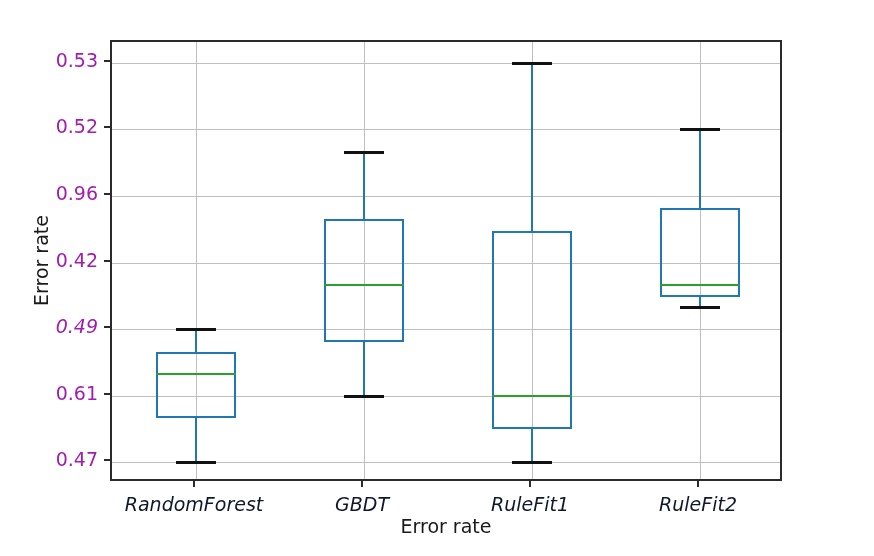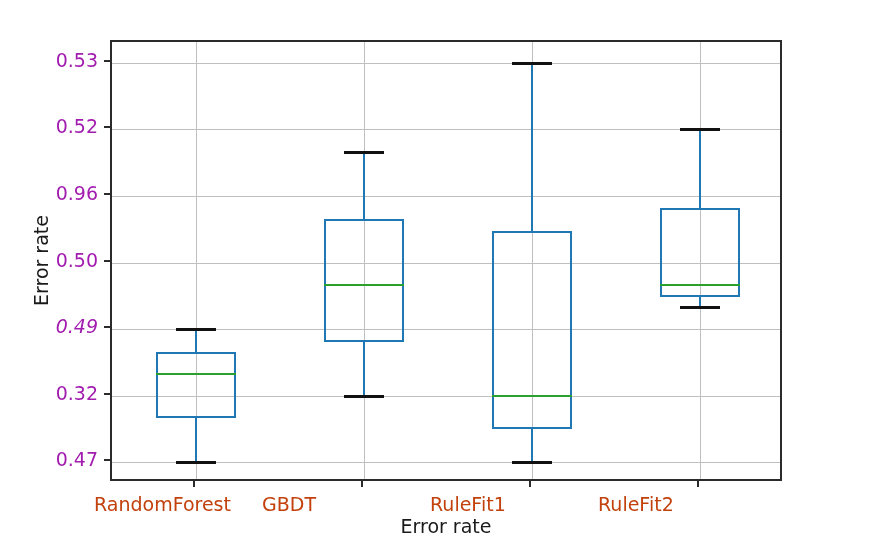--- a/index.html
+++ b/index.html
@@ -90,23 +90,25 @@
   }
   .xtick-mark {
     position: absolute;
     width: 2px;
     height: 6px;
     background: #2b2b2b;
   }
   .xtick-label {
     position: absolute;
     font-size: 19px;
-    color: #c2410c;
+    color: #0f172a;
     white-space: nowrap;
+    text-align: center;
     line-height: 1;
+    font-style: italic;
   }
   
   #xlabel {
     position: absolute;
     left: 110px;
     top: 515px;
     width: 672px;
     text-align: center;
     font-size: 19px;
     color: #1a1a1a;
@@ -129,25 +131,25 @@
 <body>
 
 <div id="figure">
 
   <div id="ylabel">Error rate</div>
 
   <div id="ytick-layer">
       <div class="ytick-mark" style="left: 104px; top: 459.349px;"></div>
       <div class="ytick-label" style="right: 776px; top: 450.349px;">0.47</div>
       <div class="ytick-mark" style="left: 104px; top: 392.733px;"></div>
-      <div class="ytick-label" style="right: 776px; top: 383.733px;">0.32</div>
+      <div class="ytick-label" style="right: 776px; top: 383.733px;">0.61</div>
       <div class="ytick-mark" style="left: 104px; top: 326.116px;"></div>
       <div class="ytick-label" style="right: 776px; top: 317.116px; font-style: italic;">0.49</div>
       <div class="ytick-mark" style="left: 104px; top: 259.5px;"></div>
-      <div class="ytick-label" style="right: 776px; top: 250.5px;">0.50</div>
+      <div class="ytick-label" style="right: 776px; top: 250.5px;">0.42</div>
       <div class="ytick-mark" style="left: 104px; top: 192.884px;"></div>
       <div class="ytick-label" style="right: 776px; top: 183.884px;">0.96</div>
       <div class="ytick-mark" style="left: 104px; top: 126.267px;"></div>
       <div class="ytick-label" style="right: 776px; top: 117.267px;">0.52</div>
       <div class="ytick-mark" style="left: 104px; top: 59.6511px;"></div>
       <div class="ytick-label" style="right: 776px; top: 50.6511px;">0.53</div>
     </div>
 
   <div id="xtick-layer">
       <div class="xtick-mark" style="left: 193px; top: 481px;"></div>

